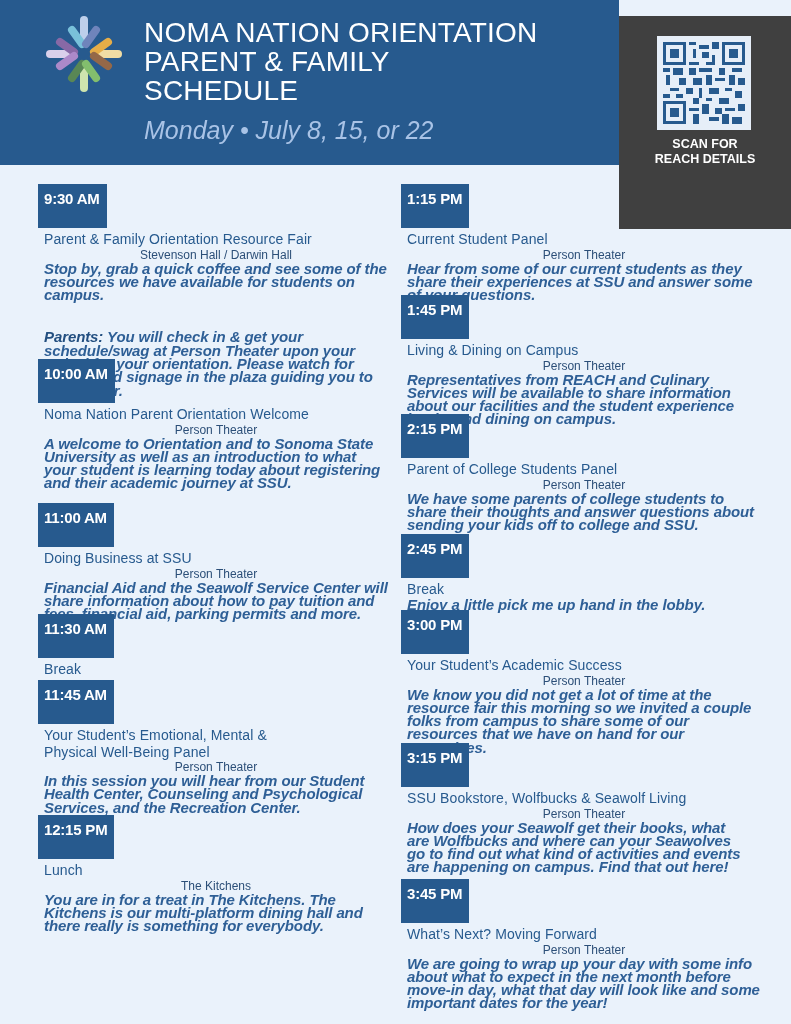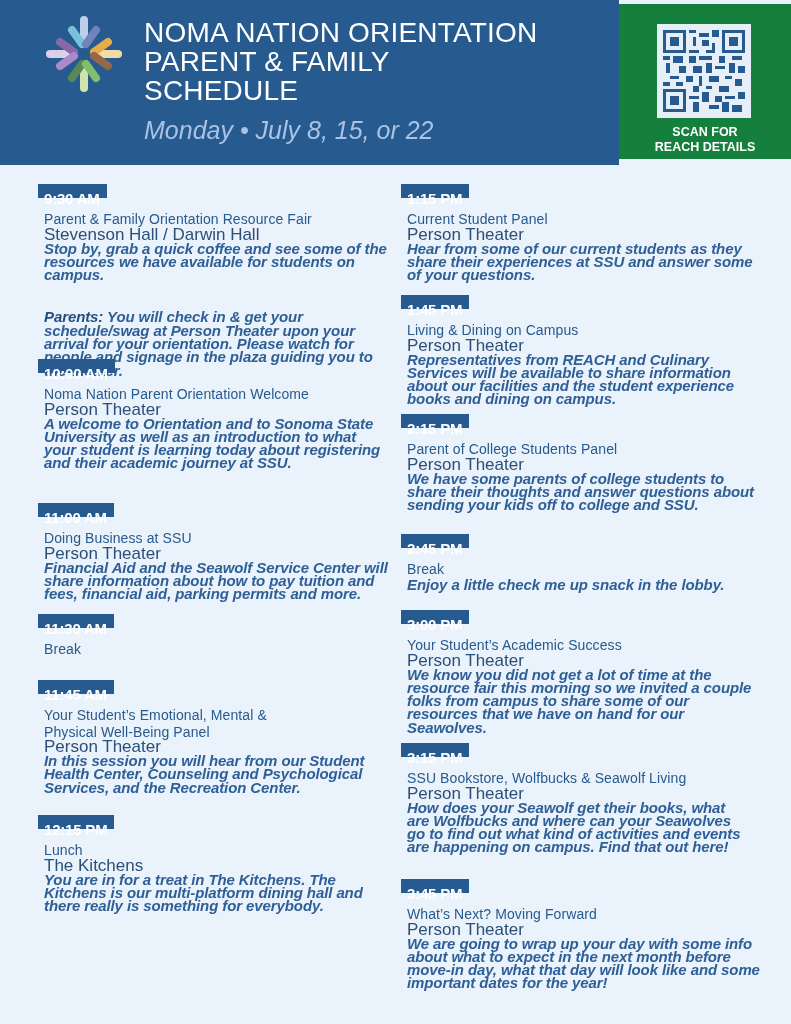--- a/index.html
+++ b/index.html
@@ -8,22 +8,22 @@
     background: #eaf2fb;
     font-family: "Liberation Sans", "DejaVu Sans", sans-serif;
     color: #2a5a8f;
     position: relative;
   }
   .header {
     position: absolute; left: 0; top: 0; width: 619px; height: 165px;
     background: #275a8e;
   }
   .qr-panel {
-    position: absolute; left: 619px; top: 4px; width: 172px; height: 155px;
-    background: #15803d;
+    position: absolute; left: 619px; top: 16px; width: 172px; height: 213px;
+    background: #404040;
   }
   .logo { position: absolute; left: 46px; top: 16px; width: 76px; height: 76px; }
   .title {
     position: absolute; left: 144px; top: 18px; width: 470px;
     color: #ffffff; font-weight: normal; font-size: 28px; line-height: 29px;
     letter-spacing: 0.2px;
   }
   .title div { white-space: nowrap; }
   .subtitle {
     position: absolute; left: 144px; top: 115px;
@@ -38,29 +38,29 @@
   .scan-text {
     position: absolute; left: 0; top: 121px; width: 172px;
     text-align: center; color: #ffffff; font-weight: bold; font-size: 12.5px; line-height: 15px;
   }
   .col { position: absolute; top: 0; }
   .col-left { left: 38px; width: 350px; }
   .col-right { left: 401px; width: 360px; }
   .event { position: absolute; left: 0; width: 100%; }
   .time {
     display: inline-block; background: #275a8e; color: #fff;
-    font-weight: bold; font-size: 15px; line-height: 30px; height: 14px;
+    font-weight: bold; font-size: 15px; line-height: 30px; height: 44px;
     padding: 0 7px 0 6px; white-space: nowrap; letter-spacing: -0.2px;
   }
   .ev-title {
     margin: 3px 0 0 6px; font-weight: normal; font-size: 14px; line-height: 16.5px;
     color: #275a8e; letter-spacing: 0.1px;
   }
   .ev-loc {
-    margin: 0 0 0 6px; font-size: 17px; line-height: 14px; color: #2c4f78;
+    margin: 0 0 0 6px; font-size: 12px; line-height: 14px; color: #2c4f78; text-align: center;
   }
   .ev-desc {
     margin: 0 0 0 6px; font-style: italic; font-weight: bold; font-size: 15px; line-height: 13.3px;
     color: #2e5f96; letter-spacing: -0.1px;
   }
   .ev-desc b { font-weight: bold; color: #234f80; }
   .ev-note { margin-top: 29px; }
 </style>
 </head>
 <body>
@@ -216,21 +216,21 @@
   <div class="event" style="top:414px">
     <div class="time">2:15 PM</div>
     <div class="ev-title">Parent of College Students Panel</div>
     <div class="ev-loc">Person Theater</div>
     <div class="ev-desc">We have some parents of college students to share their thoughts and answer questions about sending your kids off to college and SSU.</div>
   </div>
 
   <div class="event" style="top:534px">
     <div class="time">2:45 PM</div>
     <div class="ev-title">Break</div>
-    <div class="ev-desc">Enjoy a little check me up snack in the lobby.</div>
+    <div class="ev-desc">Enjoy a little pick me up hand in the lobby.</div>
   </div>
 
   <div class="event" style="top:610px">
     <div class="time">3:00 PM</div>
     <div class="ev-title">Your Student’s Academic Success</div>
     <div class="ev-loc">Person Theater</div>
     <div class="ev-desc">We know you did not get a lot of time at the resource fair this morning so we invited a couple folks from campus to share some of our resources that we have on hand for our Seawolves.</div>
   </div>
 
   <div class="event" style="top:743px">

